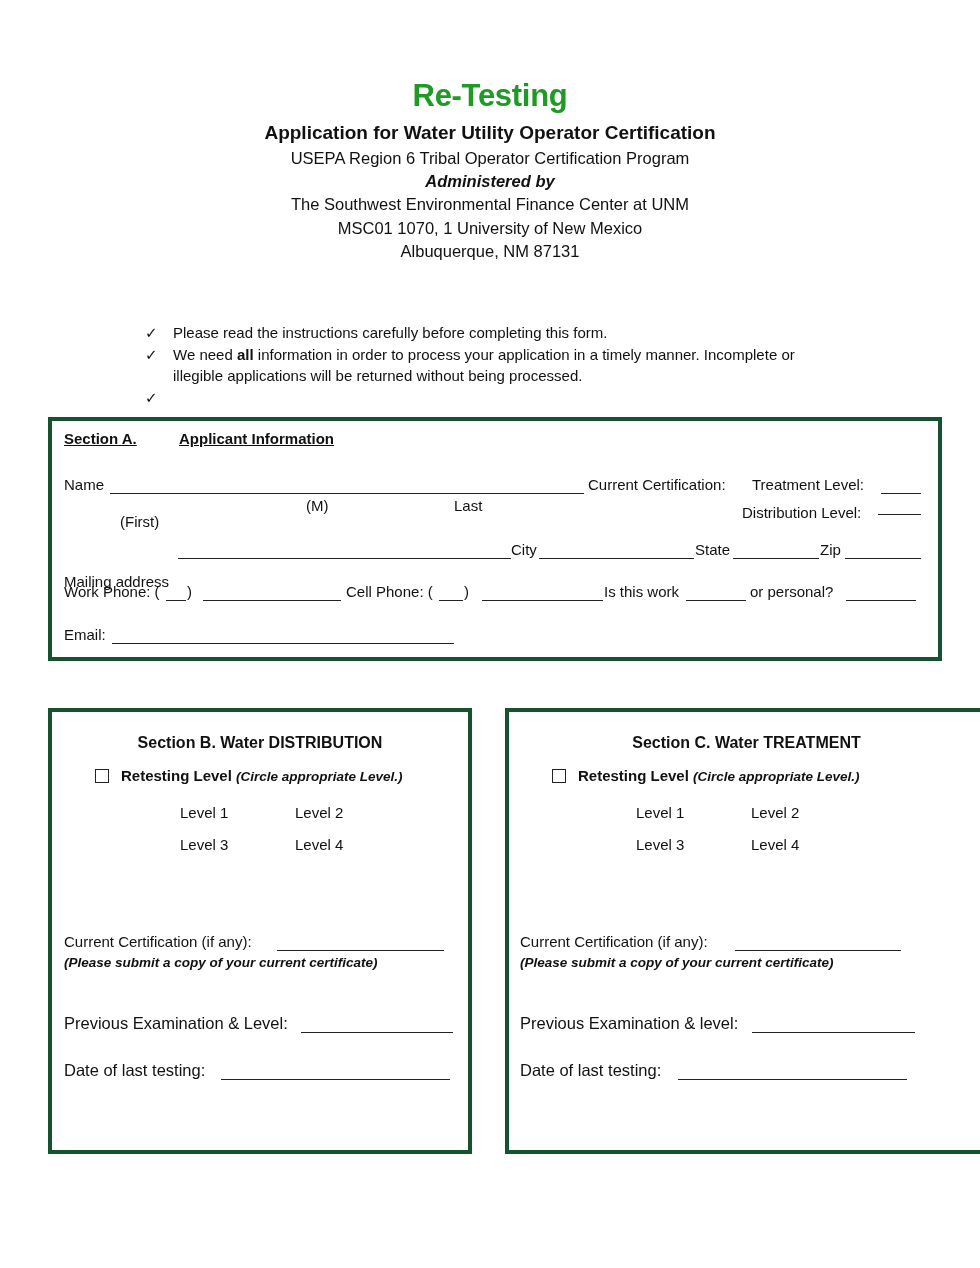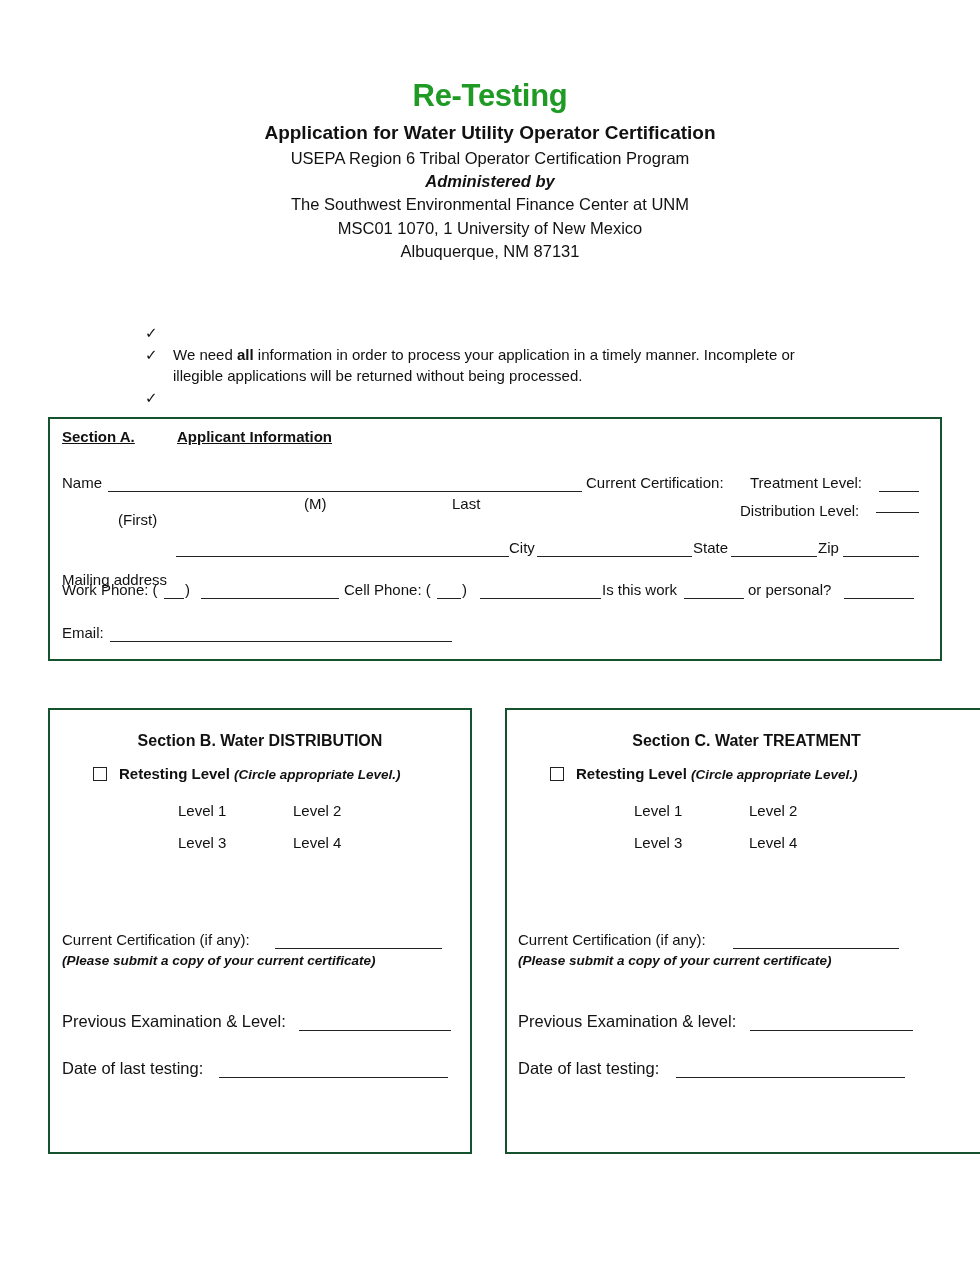--- a/index.html
+++ b/index.html
@@ -12,21 +12,21 @@
     .title { top: 78px; font-size: 31px; font-weight: bold; color: #1f9a24; letter-spacing: -0.3px; }
     .subtitle { top: 122px; font-size: 19px; font-weight: bold; color: #111; }
     .hdr { font-size: 16.5px; color: #111; }
     .hdr.bi { font-weight: bold; font-style: italic; }
 
     .checklist { left: 145px; top: 322px; width: 740px; font-size: 15px; line-height: 21.5px; }
     .checklist .row { display: flex; }
     .checklist .tick { width: 28px; flex: none; }
     .checklist b { font-weight: bold; }
 
-    .box { position: absolute; border: 2px solid #14532d; box-sizing: border-box; }
+    .box { position: absolute; border: 4px solid #14532d; box-sizing: border-box; }
     #secA { left: 48px; top: 417px; width: 894px; height: 244px; }
     #secB { left: 48px; top: 708px; width: 424px; height: 446px; }
     #secC { left: 505px; top: 708px; width: 483px; height: 446px; }
 
     .lbl { position: absolute; font-size: 15px; white-space: nowrap; }
     .line { position: absolute; border-bottom: 1.3px solid #222; height: 0; }
     .sec-title { font-weight: bold; text-decoration: underline; }
 
     .secbc-title { position: absolute; left: 0; right: 0; text-align: center; top: 22px; font-size: 16px; font-weight: bold; }
     .checkbox { position: absolute; width: 12px; height: 12px; border: 1.3px solid #222; background: #fff; cursor: pointer; }
@@ -42,20 +42,21 @@
 <div class="abs center subtitle">Application for Water Utility Operator Certification</div>
 <div class="abs center hdr" style="top:149px">USEPA Region 6 Tribal Operator Certification Program</div>
 <div class="abs center hdr bi" style="top:172px">Administered by</div>
 <div class="abs center hdr" style="top:195px">The Southwest Environmental Finance Center at UNM</div>
 <div class="abs center hdr" style="top:219px">MSC01 1070, 1 University of New Mexico</div>
 <div class="abs center hdr" style="top:242px">Albuquerque, NM 87131</div>
 
 <div class="abs checklist">
   <div class="row">
     <span class="tick">✓</span>
+    <span>Please read the instructions carefully before completing this form.</span>
   </div>
   <div class="row">
     <span class="tick">✓</span>
     <span>
       <span>We need </span><b>all</b><span> information in order to process your application in a timely manner.  Incomplete or</span><br>
       <span>illegible applications will be returned without being processed.</span>
     </span>
   </div>
   <div class="row">
     <span class="tick">✓</span>

